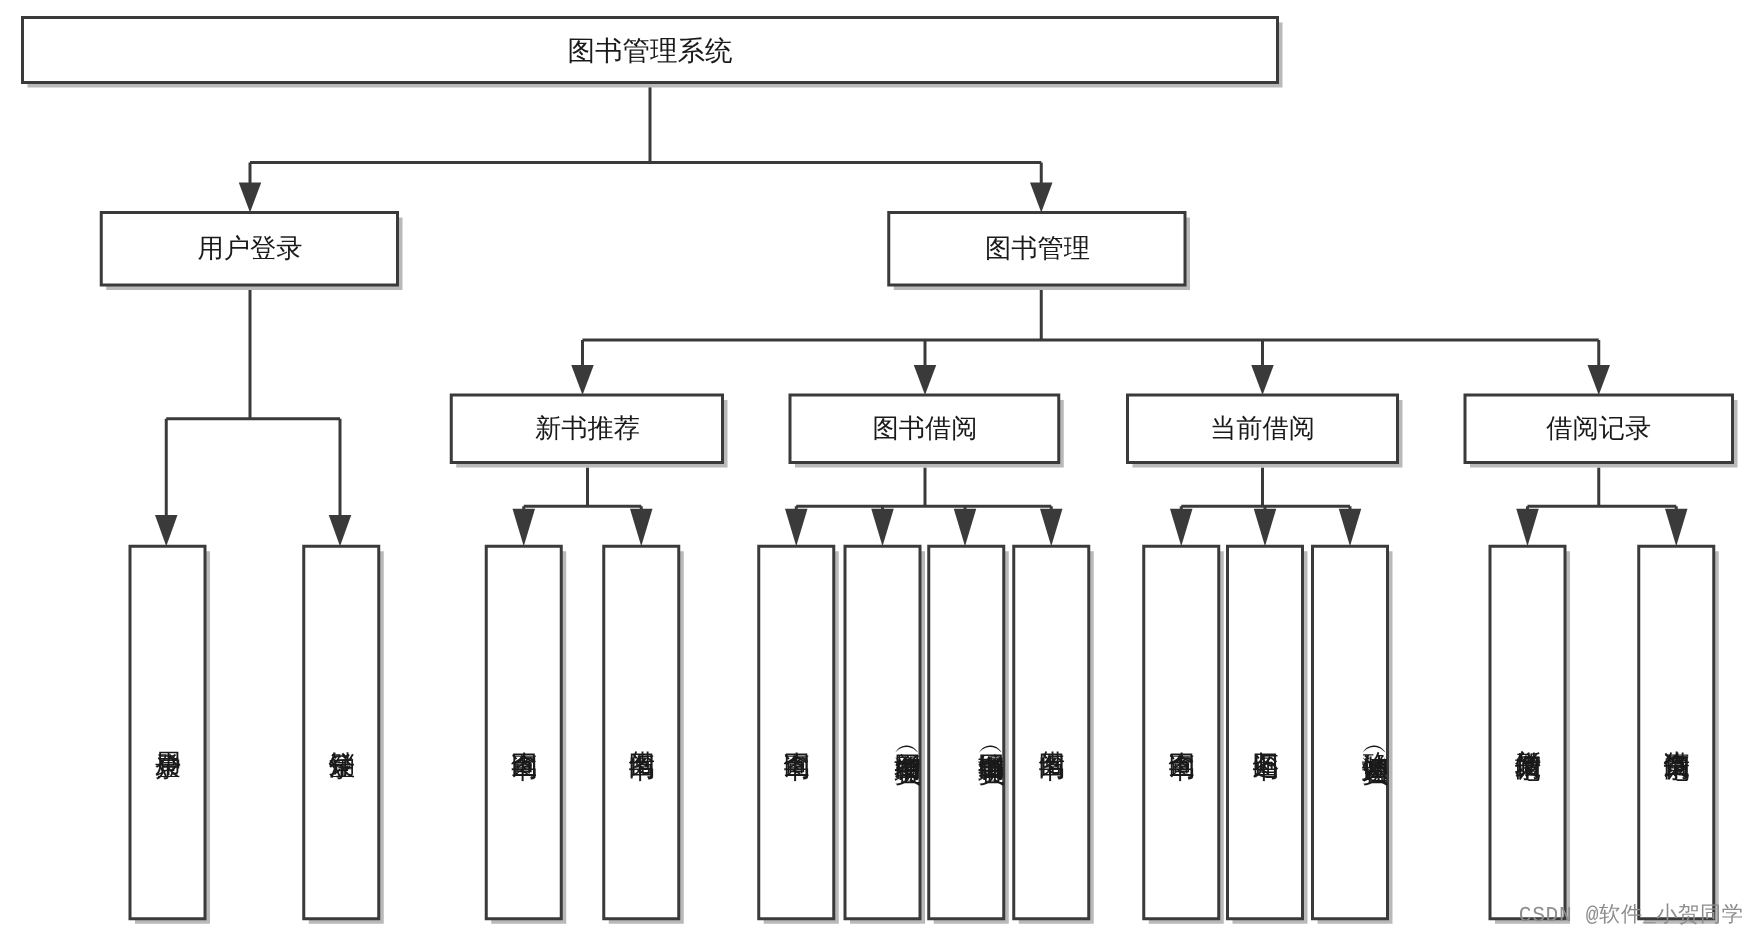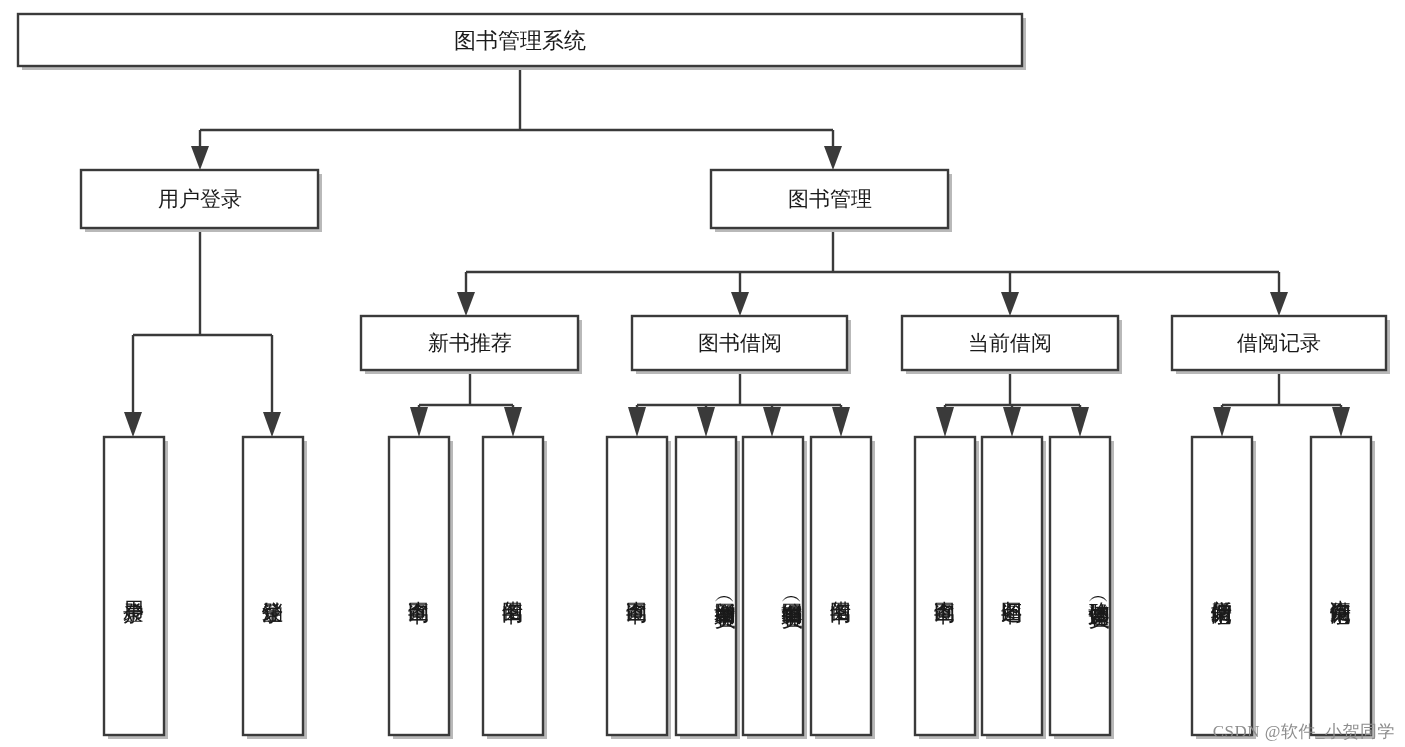--- a/index.html
+++ b/index.html
@@ -73,21 +73,21 @@
     display: flex;
     align-items: center;
     justify-content: center;
     text-align: center;
     pointer-events: none;
   }
   .watermark {
     position: absolute;
     right: 10px;
     bottom: 4px;
-    font-family: Liberation Serif, serif;
+    font-family: Liberation Mono, monospace;
     font-size: 17px;
     color: #8d8d8d;
     letter-spacing: 0.5px;
     white-space: nowrap;
   }
 </style>
 </head>
 <body>
 
 <div id="diagram-root">

